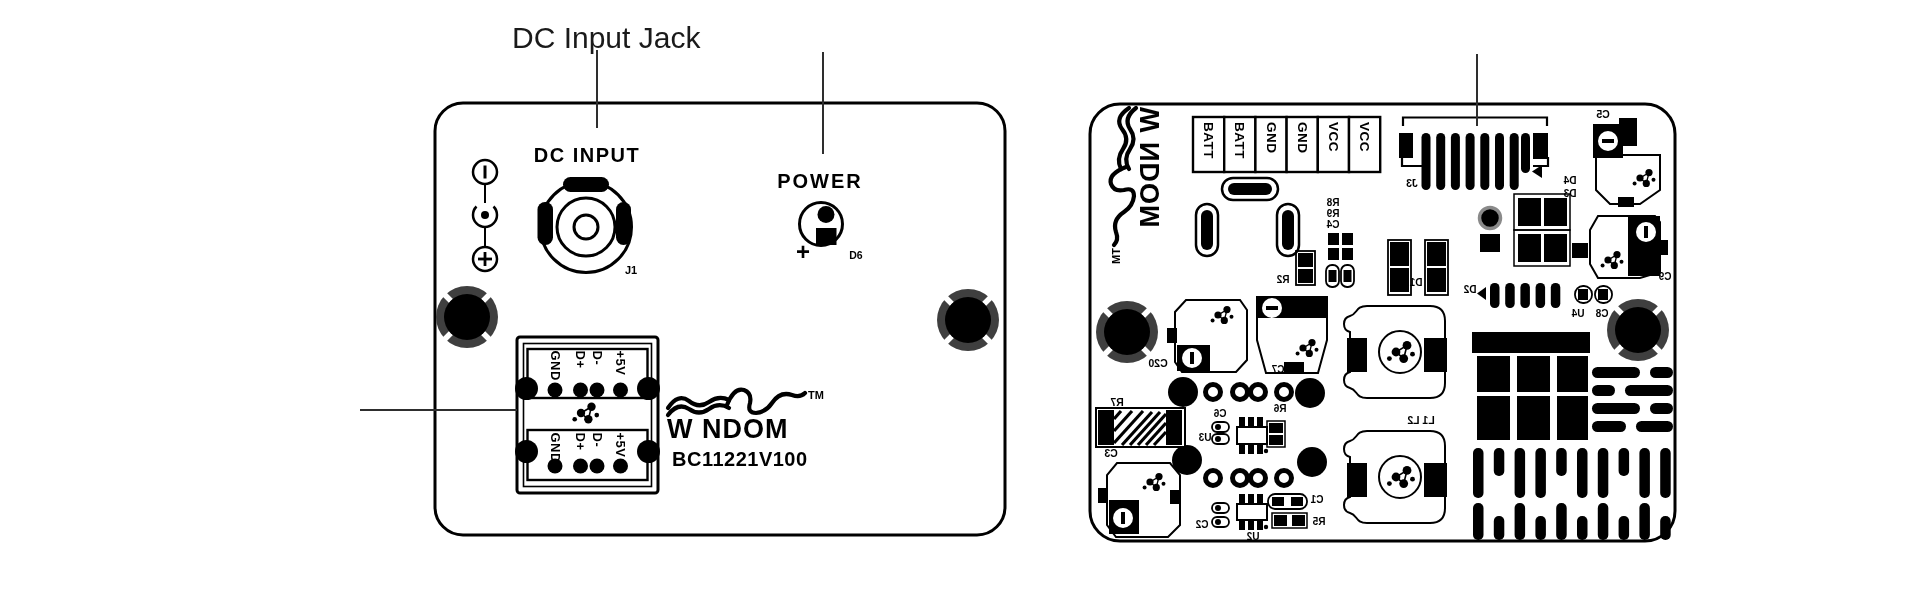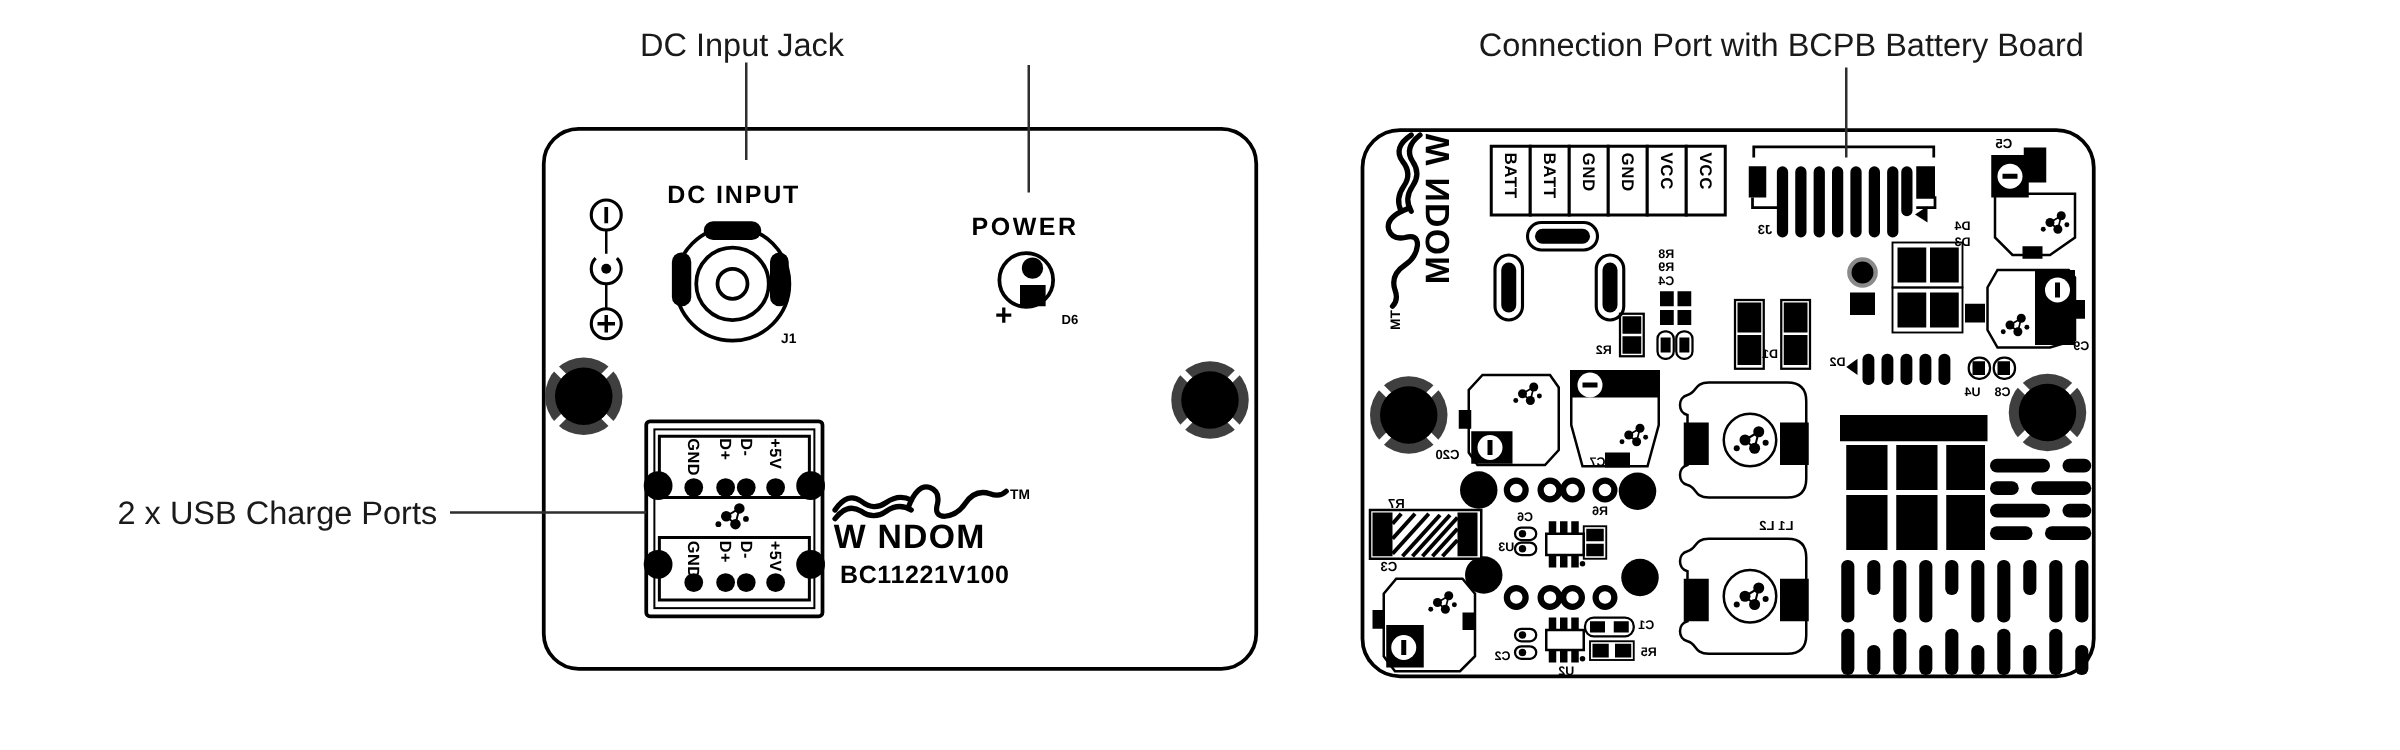--- a/index.html
+++ b/index.html
@@ -1,30 +1,28 @@
 <!DOCTYPE html>
 <html><head>
 <meta charset="utf-8">
 <style>
   html,body{margin:0;padding:0;background:#fff;}
   #stage{position:relative;width:1920px;height:600px;background:#fff;overflow:hidden;
          font-family:"Liberation Sans",sans-serif;}
-  .ann{position:absolute;font-size:26px;color:#1a1a1a;white-space:nowrap;}
+  .ann{position:absolute;font-size:30px;color:#1a1a1a;white-space:nowrap;}
   .leader{position:absolute;background:#2e2e2e;z-index:5;}
   .board-svg{position:absolute;z-index:1;}
   svg text{font-family:"Liberation Sans",sans-serif;fill:#000;}
 </style>
 </head>
 <body>
 
 <div id="stage">
 
   <div class="ann" style="left:512px;top:21px">DC Input Jack</div>
-  <div class="ann" style="left:1183px;top:21px">Connection Port with BCPB Battery Board</div>
-  <div class="ann" style="left:94px;top:395px">2 x USB Charge Ports</div>
 
   <div class="leader" style="left:596px;top:50px;width:1.5px;height:78px"></div>
   <div class="leader" style="left:822px;top:52px;width:1.5px;height:102px"></div>
   <div class="leader" style="left:1476px;top:54px;width:1.5px;height:72px"></div>
   <div class="leader" style="left:360px;top:409px;width:157px;height:1.5px"></div>
 
   <svg class="board-svg" style="left:420px;top:85px" width="600" height="465" viewBox="420 85 600 465">
     <defs>
       <g id="mhole">
         <circle r="31" fill="#3f3f3f"></circle>

